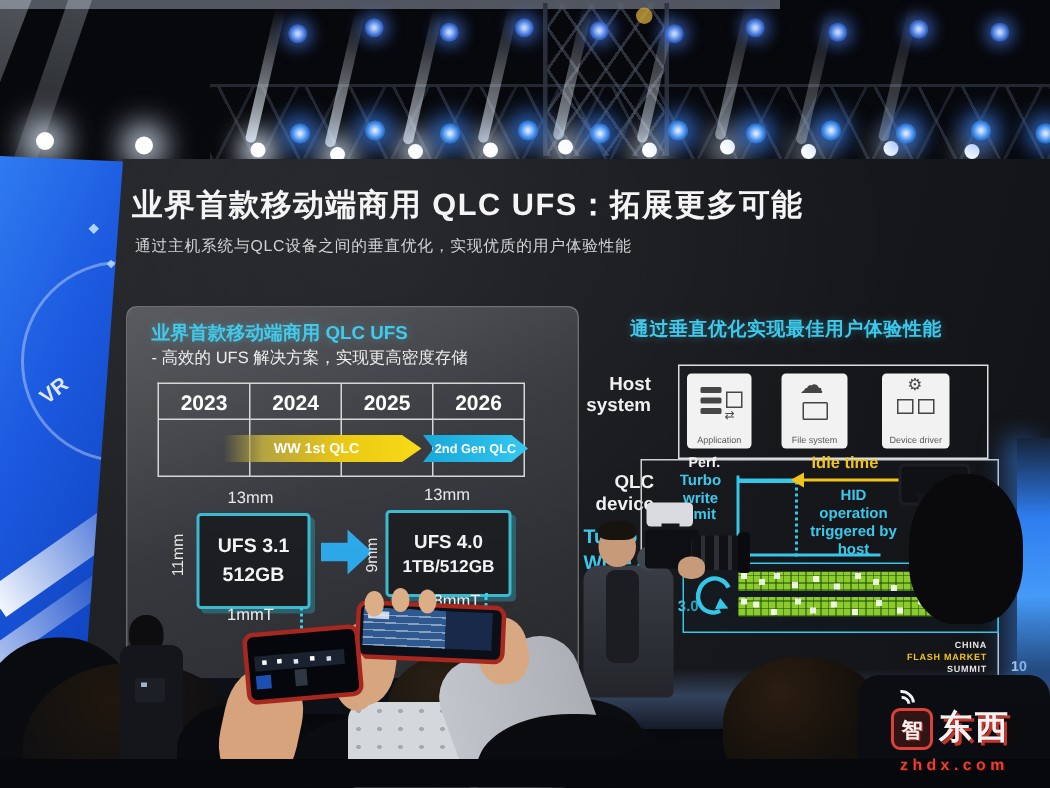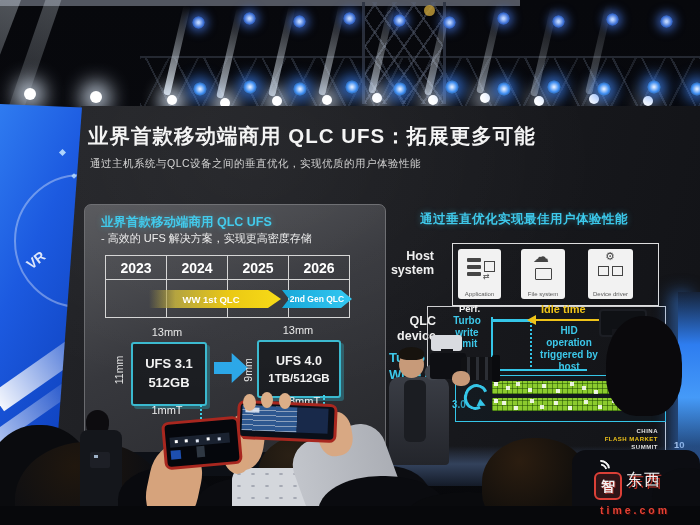--- a/index.html
+++ b/index.html
@@ -297,17 +297,17 @@
   <div class="a" style="left:572px;top:450px;width:128px;height:78px;background:#0c0d12;border-radius:14px 14px 0 0;"></div>
   <div class="a head" style="left:652px;top:468px;width:70px;height:60px;background:#0b0c10;"></div>
   <div class="a" style="left:0;top:506px;width:700px;height:19px;background:#07080b;"></div>
 
   <div class="a wm" style="left:594px;top:464px;width:104px;height:52px;">
     <div class="a" style="left:-2px;top:-6px;width:18px;height:18px;">
       <div style="position:absolute;left:0;top:2px;width:14px;height:14px;border:2px solid transparent;border-top-color:#fff;border-radius:50%;transform:rotate(40deg);"></div>
       <div style="position:absolute;left:4px;top:6px;width:7px;height:7px;border:2px solid transparent;border-top-color:#fff;border-radius:50%;transform:rotate(40deg);"></div>
     </div>
     <div class="a" style="left:0;top:8px;width:24px;height:24px;border:2.5px solid #e8433a;border-radius:6px;background:rgba(226,61,49,.18);color:#fff;font-weight:bold;font-size:14px;text-align:center;line-height:24px;text-shadow:1px 1px 0 #b03026;"><span>智</span></div>
-    <div class="a" style="left:32px;top:6px;color:#fff;font-weight:normal;font-size:16px;letter-spacing:2px;text-shadow:2px 2px 0 #cf372b;">东西</div>
-    <div class="a" style="left:6px;top:40px;color:#ef4537;font-weight:bold;font-size:10.5px;letter-spacing:3px;text-shadow:1px 1px 0 rgba(80,8,4,.85);">time.com</div>
+    <div class="a" style="left:32px;top:6px;color:#fff;font-weight:bold;font-size:22px;letter-spacing:2px;text-shadow:2px 2px 0 #cf372b;">东西</div>
+    <div class="a" style="left:6px;top:40px;color:#ef4537;font-weight:bold;font-size:10.5px;letter-spacing:3px;text-shadow:1px 1px 0 rgba(80,8,4,.85);">zhdx.com</div>
   </div>
 
 </div>
 
 </body></html>

